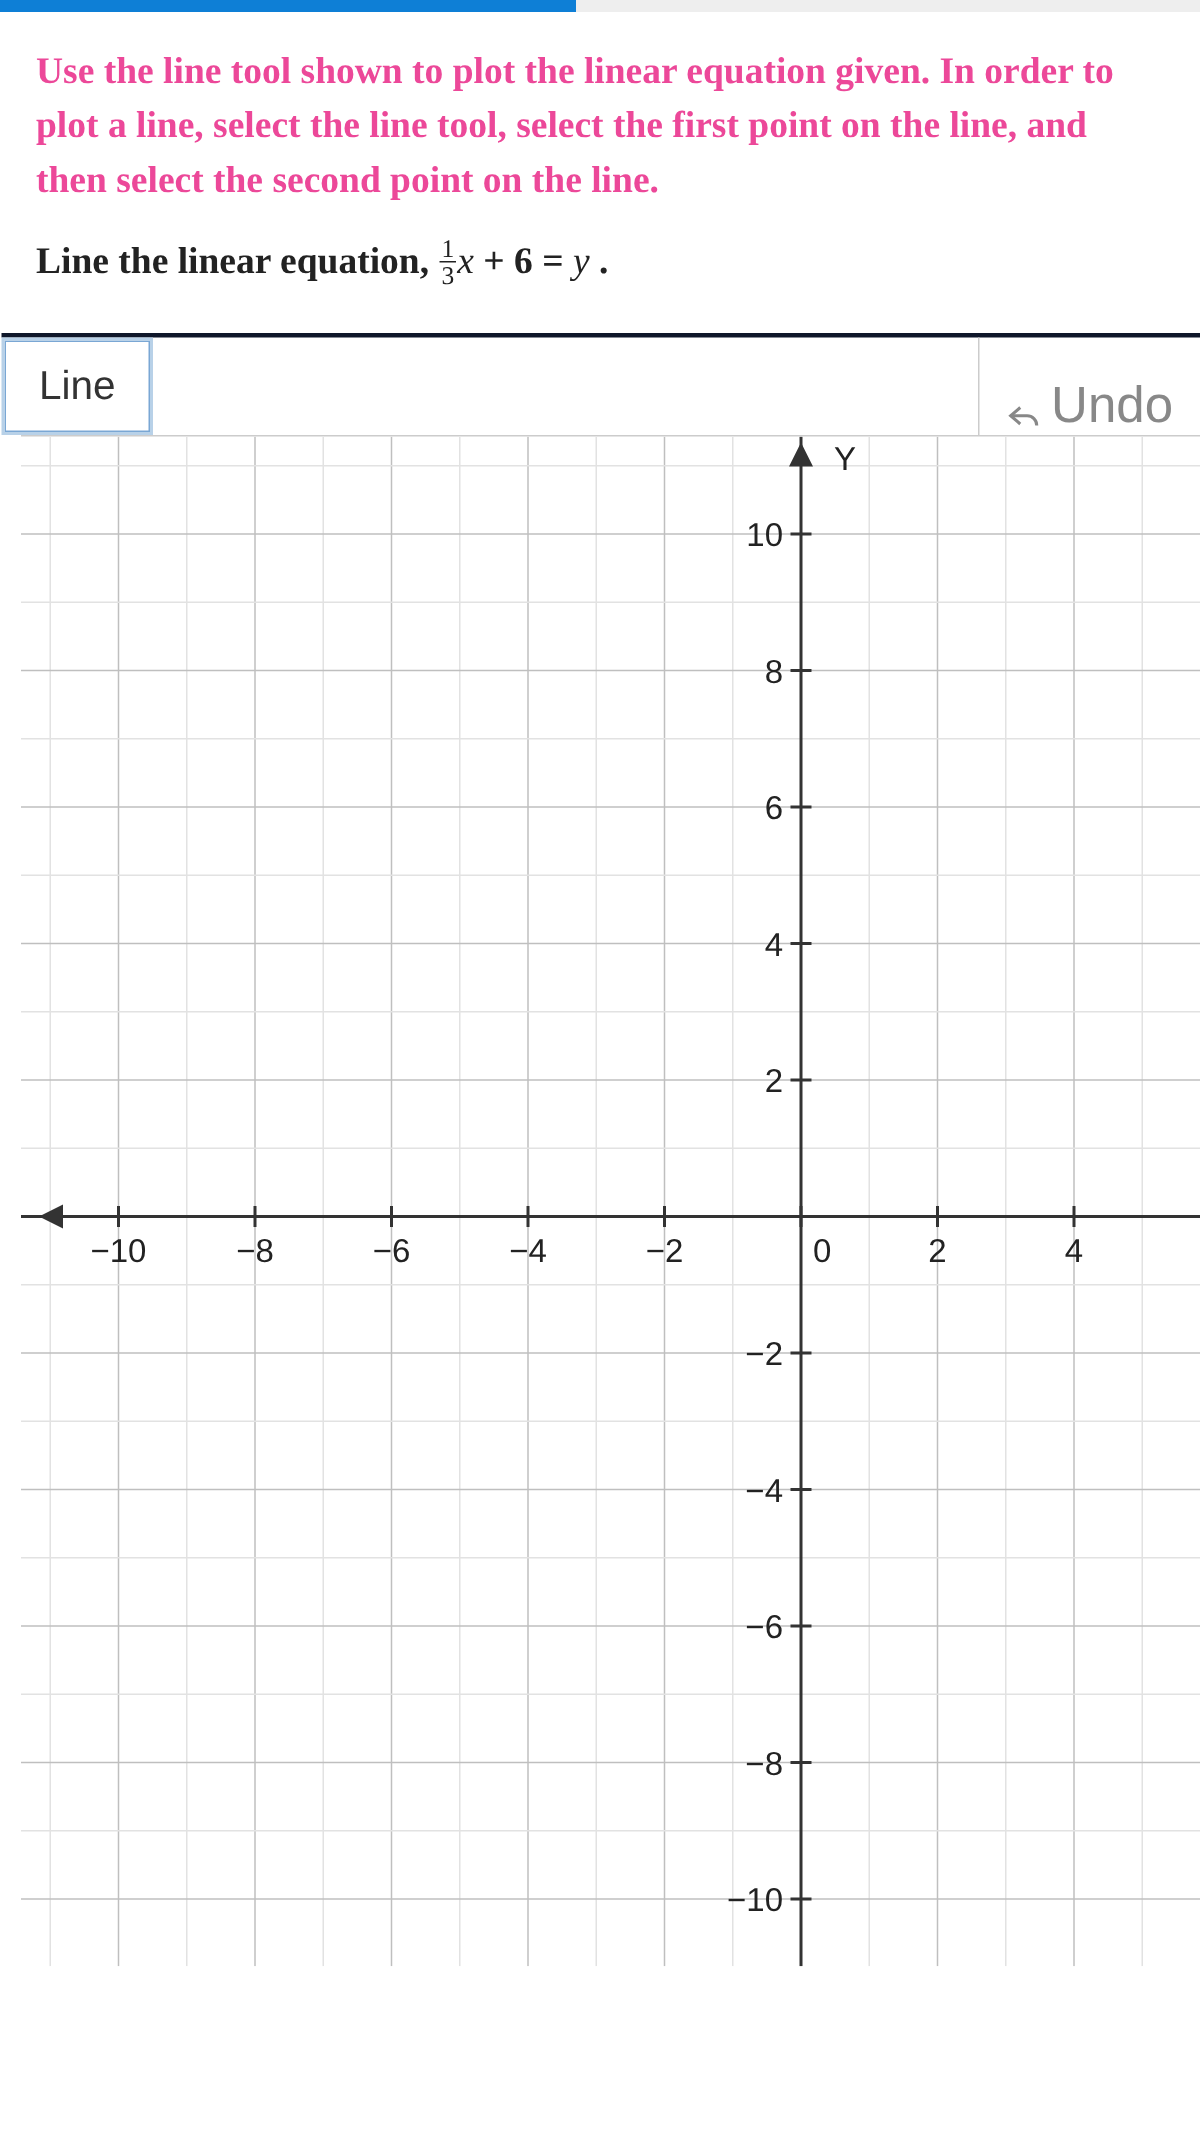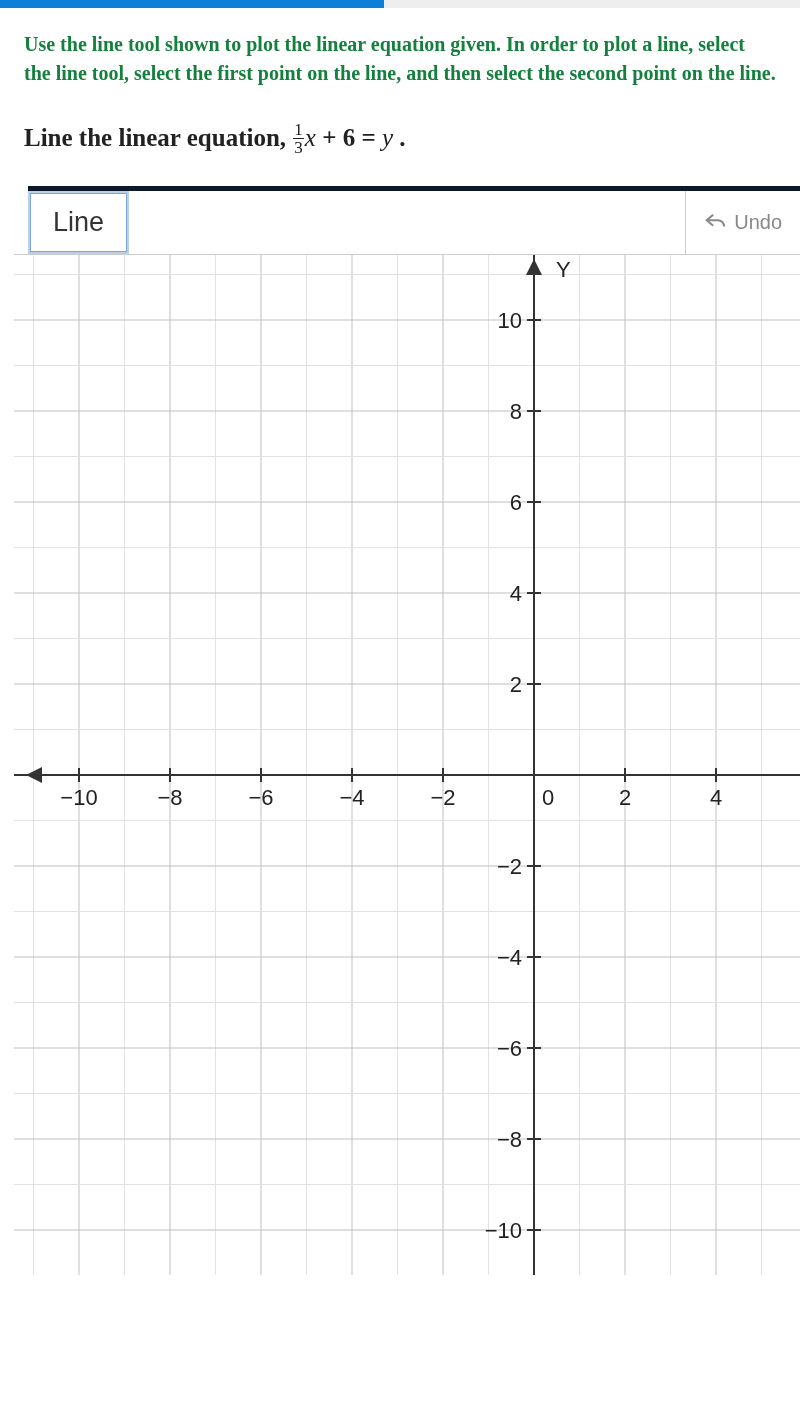--- a/index.html
+++ b/index.html
@@ -16,25 +16,25 @@
   }
   .progress-fill {
     height: 100%;
     background: #0e7fd6;
     width: 48%;
   }
   .content {
     padding: 22px 24px 0 24px;
   }
   .instructions {
-    font-size: 20px;
+    font-size: 25px;
     font-weight: bold;
-    color: #15803d;
+    color: #ec4899;
     line-height: 1.45;
-    margin-bottom: 32px;
+    margin-bottom: 18px;
   }
   .prompt {
     font-size: 25px;
     font-weight: bold;
     color: #222;
     line-height: 1.4;
     margin-bottom: 28px;
   }
   .frac {
     display: inline-block;
@@ -47,45 +47,45 @@
     margin: 0 1px;
     font-weight: normal;
   }
   .frac .num { display: block; border-bottom: 1.5px solid #222; padding: 0 1px; }
   .frac .den { display: block; padding: 0 1px; }
   .mathit { font-style: italic; font-family: 'Times New Roman', serif; font-weight: normal; }
 
   .toolbar {
     display: flex;
     align-items: stretch;
-    border-top: 5px solid #0f172a;
+    border-top: 3px solid #0f172a;
     height: 68px;
-    margin-left: 28px;
+    margin-left: 1px;
   }
   .tool-btn {
     font-family: Arial, Helvetica, sans-serif;
     font-size: 27px;
     color: #333;
     background: #fff;
     border: 1px solid #7aa7d4;
     outline: 2px solid #b8d1e8;
     outline-offset: 0;
     padding: 0 22px;
     display: flex;
     align-items: center;
     cursor: pointer;
     margin: 2px;
   }
   .spacer { flex: 1; }
   .action-btn {
     font-family: Arial, Helvetica, sans-serif;
-    font-size: 20px;
+    font-size: 34px;
     color: #888;
     display: flex;
-    align-items: center;
+    align-items: flex-end;
     gap: 8px;
     padding: 0 18px;
     cursor: pointer;
     border-left: 1px solid #ccc;
   }
   .action-btn svg { width: 22px; height: 22px; }
 
   .graph-wrap {
     margin-left: 14px;
     border-top: 1px solid #ccc;

